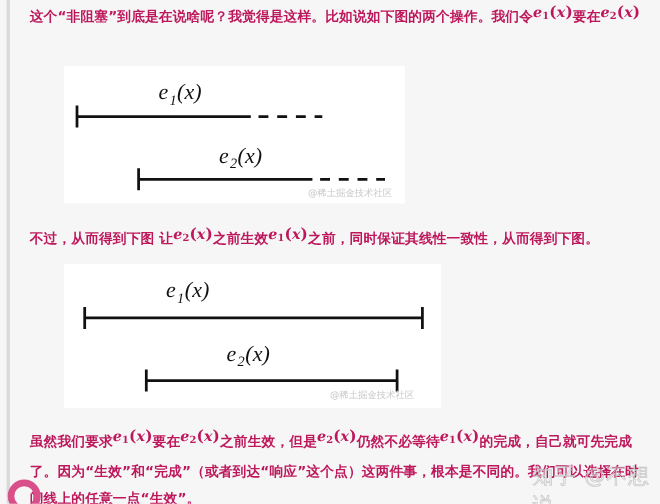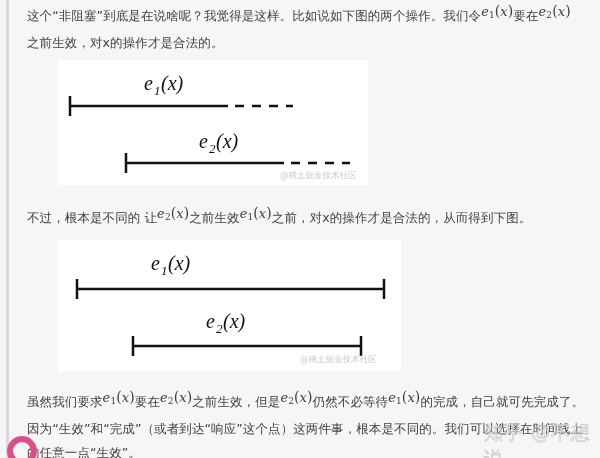--- a/index.html
+++ b/index.html
@@ -7,21 +7,21 @@
     width:600px; height:458px; overflow:hidden; position:relative;
     background:#f6f6f6;
     font-family:"DejaVu Sans","Liberation Sans",sans-serif;
     color:#1a1a1a;
   }
   .left-rule {
     position:absolute; left:6px; top:0; width:3px; height:458px; background:#d9d9d9;
   }
   .para {
     position:absolute; left:27px; width:560px;
-    font-size:12.5px; line-height:24px; letter-spacing:0.1px; color:#404040;
+    font-size:12.5px; line-height:24px; letter-spacing:0.1px; color:#be185d;font-weight:bold;
   }
   .para .m {
     font-family:"DejaVu Serif","Liberation Serif",serif; font-style:italic; font-size:13px;
     position:relative; top:-4px;
   }
   .para .m sub { font-style:normal; font-size:9px; vertical-align:-2px; }
   .para .m .par { font-style:normal; font-size:14px; }
   .p1 { top:3px; }
   .p2 { top:205px; }
   .p3 { top:389px; }
@@ -46,21 +46,21 @@
     position:absolute; left:7px; top:436px; width:30px; height:30px;
     border:6px solid #d94f8a; border-radius:50%; box-sizing:border-box;
   }
 </style>
 </head>
 <body>
 
 <div class="left-rule"></div>
 
 <div class="para p1">
-  <span>这个“非阻塞”到底是在说啥呢？我觉得是这样。比如说如下图的两个操作。我们令</span><span class="m">e<sub>1</sub><span class="par">(</span>x<span class="par">)</span></span><span>要在</span><span class="m">e<sub>2</sub><span class="par">(</span>x<span class="par">)</span></span><br><span>之前生效，对x的操作才是合法的。</span>
+  <span>这个“非阻塞”到底是在说啥呢？我觉得是这样。比如说如下图的两个操作。我们令</span><span class="m">e<sub>1</sub><span class="par">(</span>x<span class="par">)</span></span><span>要在</span><span class="m">e<sub>2</sub><span class="par">(</span>x<span class="par">)</span></span><br>
 </div>
 
 <div class="figure fig1">
   <svg width="310" height="125" viewBox="0 0 310 125">
     <text class="lbl" x="86" y="30">e</text>
     <text class="lbl-sub" x="96" y="35">1</text>
     <text class="lbl" x="103" y="30">(x)</text>
     <line x1="12" y1="36" x2="12" y2="56" stroke="#111" stroke-width="2.5"></line>
     <line x1="12" y1="46" x2="170" y2="46" stroke="#111" stroke-width="2.5"></line>
     <line x1="177" y1="46" x2="235" y2="46" stroke="#111" stroke-width="2.5" stroke-dasharray="9,8"></line>
@@ -69,21 +69,21 @@
     <text class="lbl-sub" x="151" y="93">2</text>
     <text class="lbl" x="158" y="88">(x)</text>
     <line x1="68" y1="93" x2="68" y2="113" stroke="#111" stroke-width="2.5"></line>
     <line x1="68" y1="103" x2="226" y2="103" stroke="#111" stroke-width="2.5"></line>
     <line x1="233" y1="103" x2="292" y2="103" stroke="#111" stroke-width="2.5" stroke-dasharray="9,8"></line>
     <text class="wm" x="222" y="118">@稀土掘金技术社区</text>
   </svg>
 </div>
 
 <div class="para p2">
-  <span>不过，根本是不同的 让</span><span class="m">e<sub>2</sub><span class="par">(</span>x<span class="par">)</span></span><span>之前生效</span><span class="m">e<sub>1</sub><span class="par">(</span>x<span class="par">)</span></span><span>之前，对x的操作才是合法的，从而得到下图。</span>
+  <span>不过，从而得到下图 让</span><span class="m">e<sub>2</sub><span class="par">(</span>x<span class="par">)</span></span><span>之前生效</span><span class="m">e<sub>1</sub><span class="par">(</span>x<span class="par">)</span></span><span>之前，同时保证其线性一致性，从而得到下图。</span>
 </div>
 
 <div class="figure fig2">
   <svg width="343" height="131" viewBox="0 0 343 131">
     <text class="lbl" x="93" y="30">e</text>
     <text class="lbl-sub" x="103" y="35">1</text>
     <text class="lbl" x="110" y="30">(x)</text>
     <line x1="19" y1="39" x2="19" y2="59" stroke="#111" stroke-width="2.5"></line>
     <line x1="19" y1="49" x2="326" y2="49" stroke="#111" stroke-width="2.5"></line>
     <line x1="326" y1="39" x2="326" y2="59" stroke="#111" stroke-width="2.5"></line>

